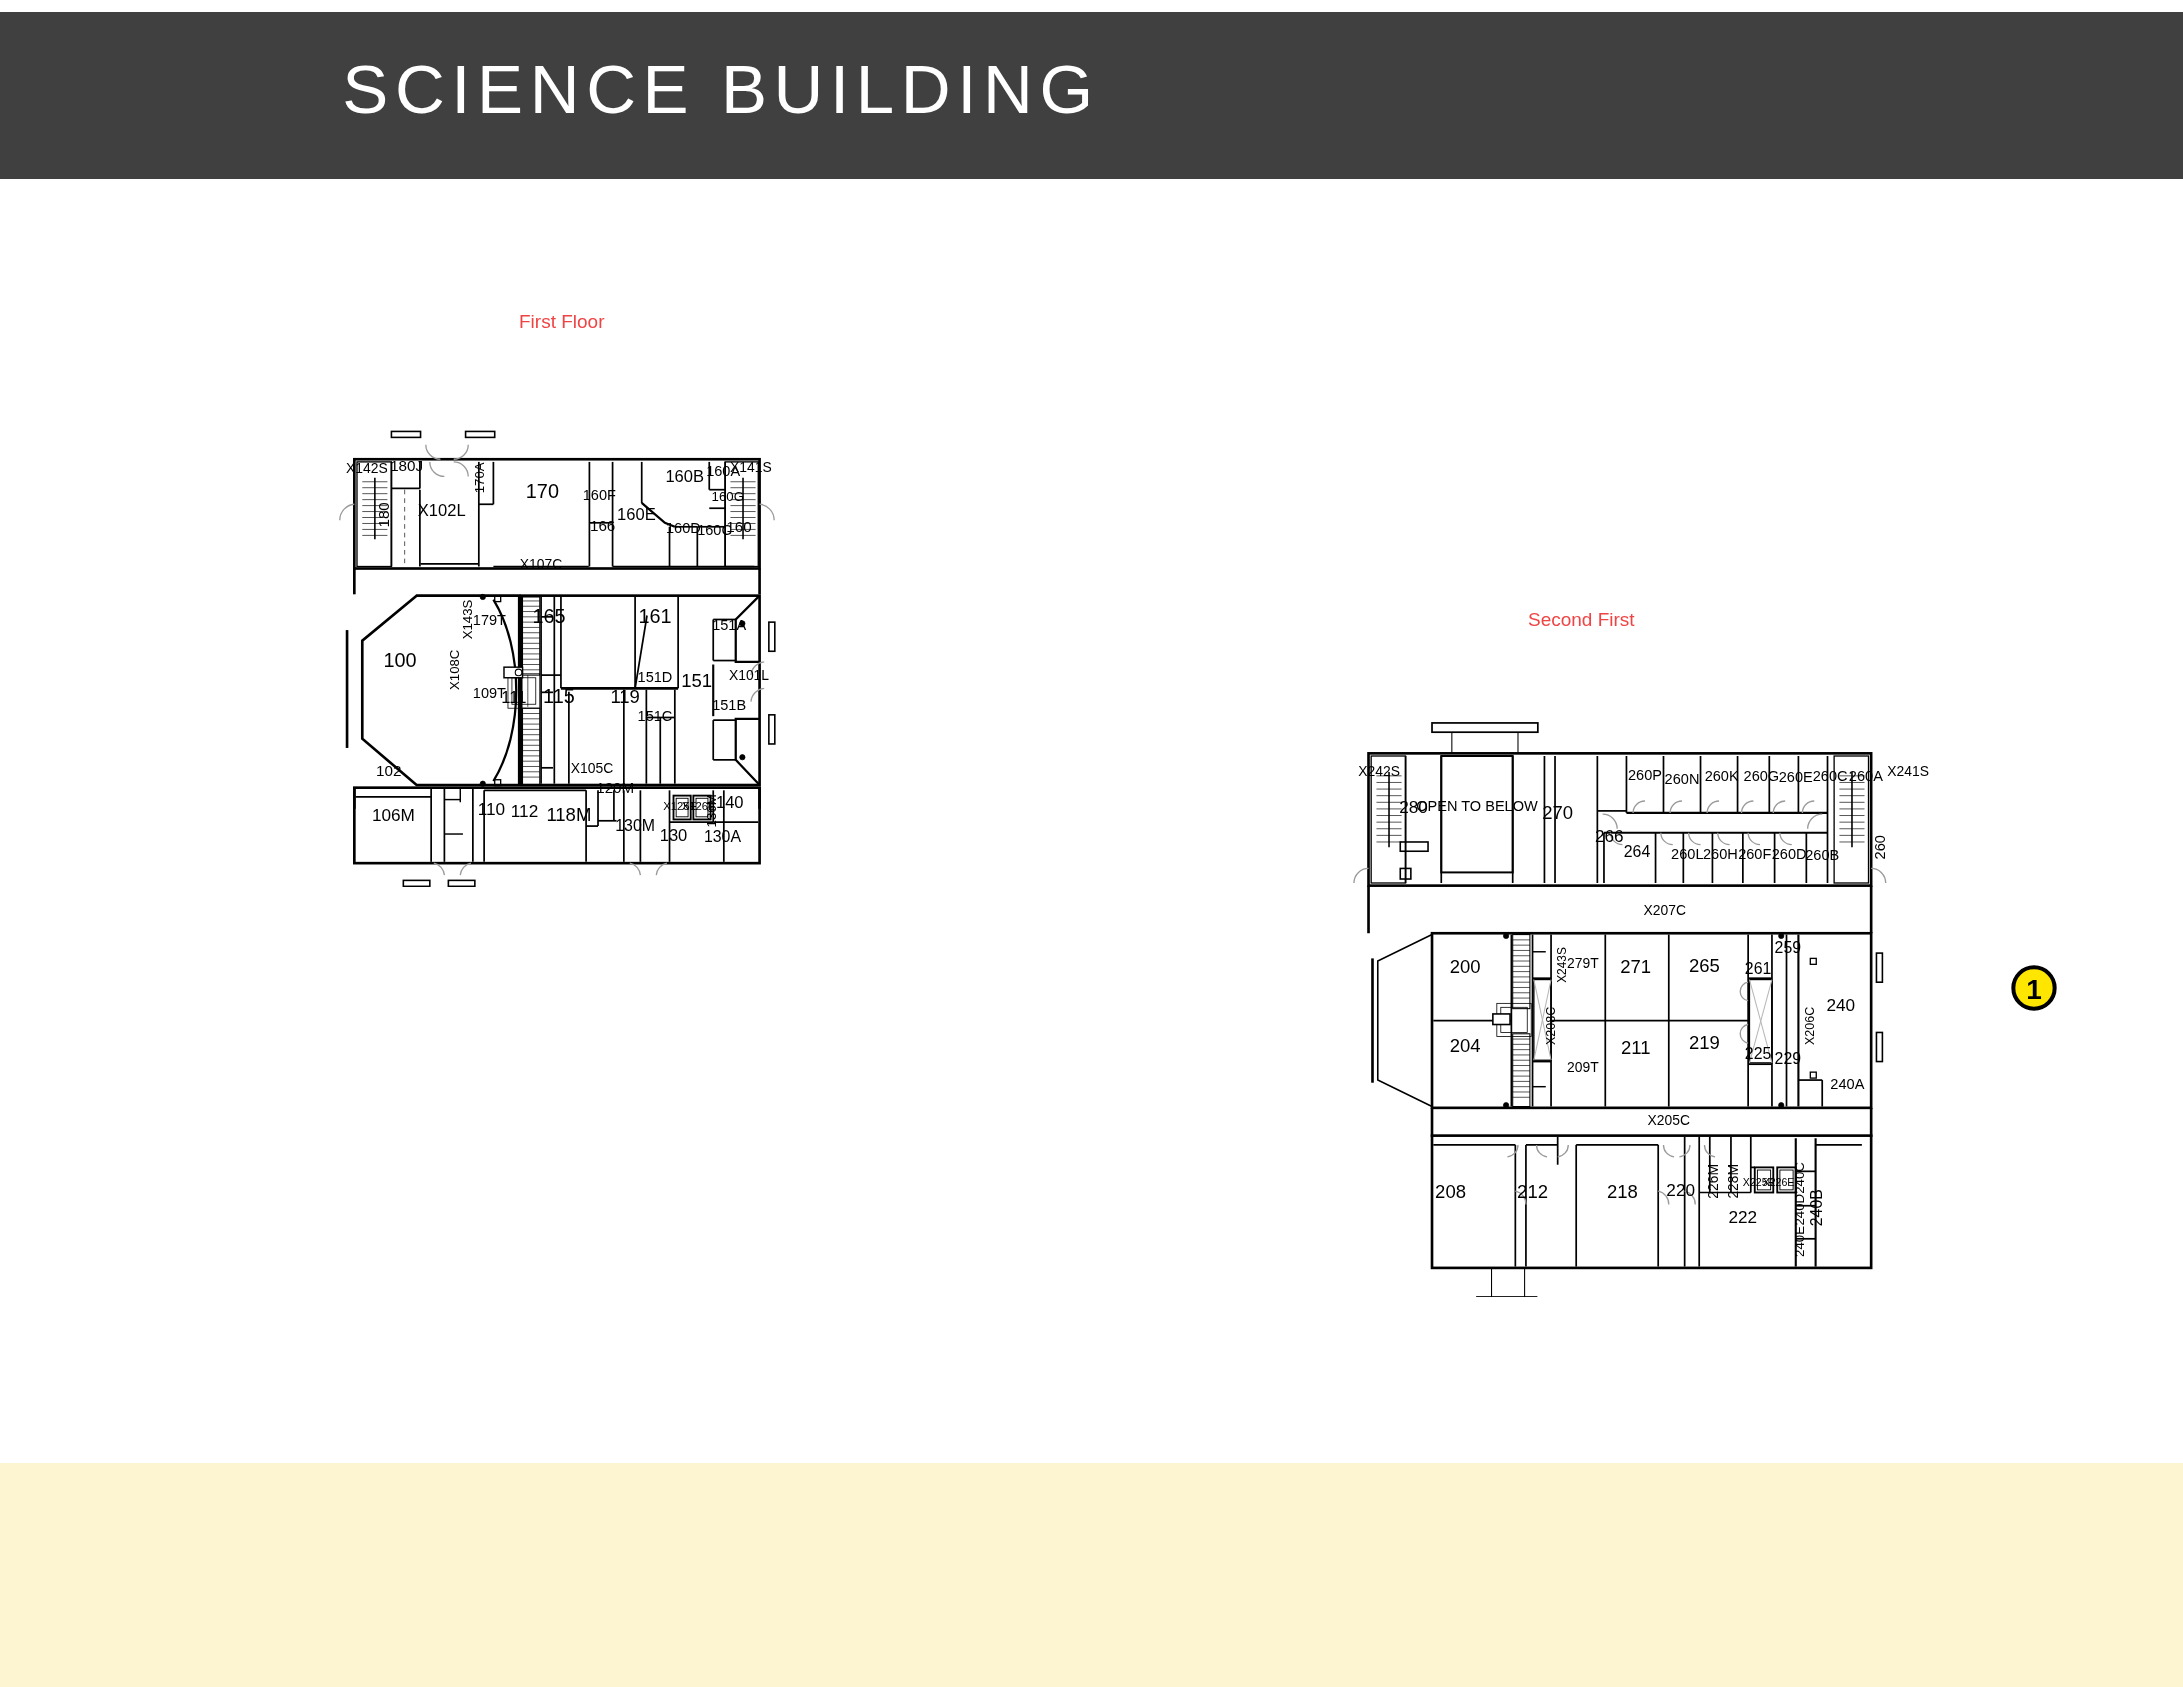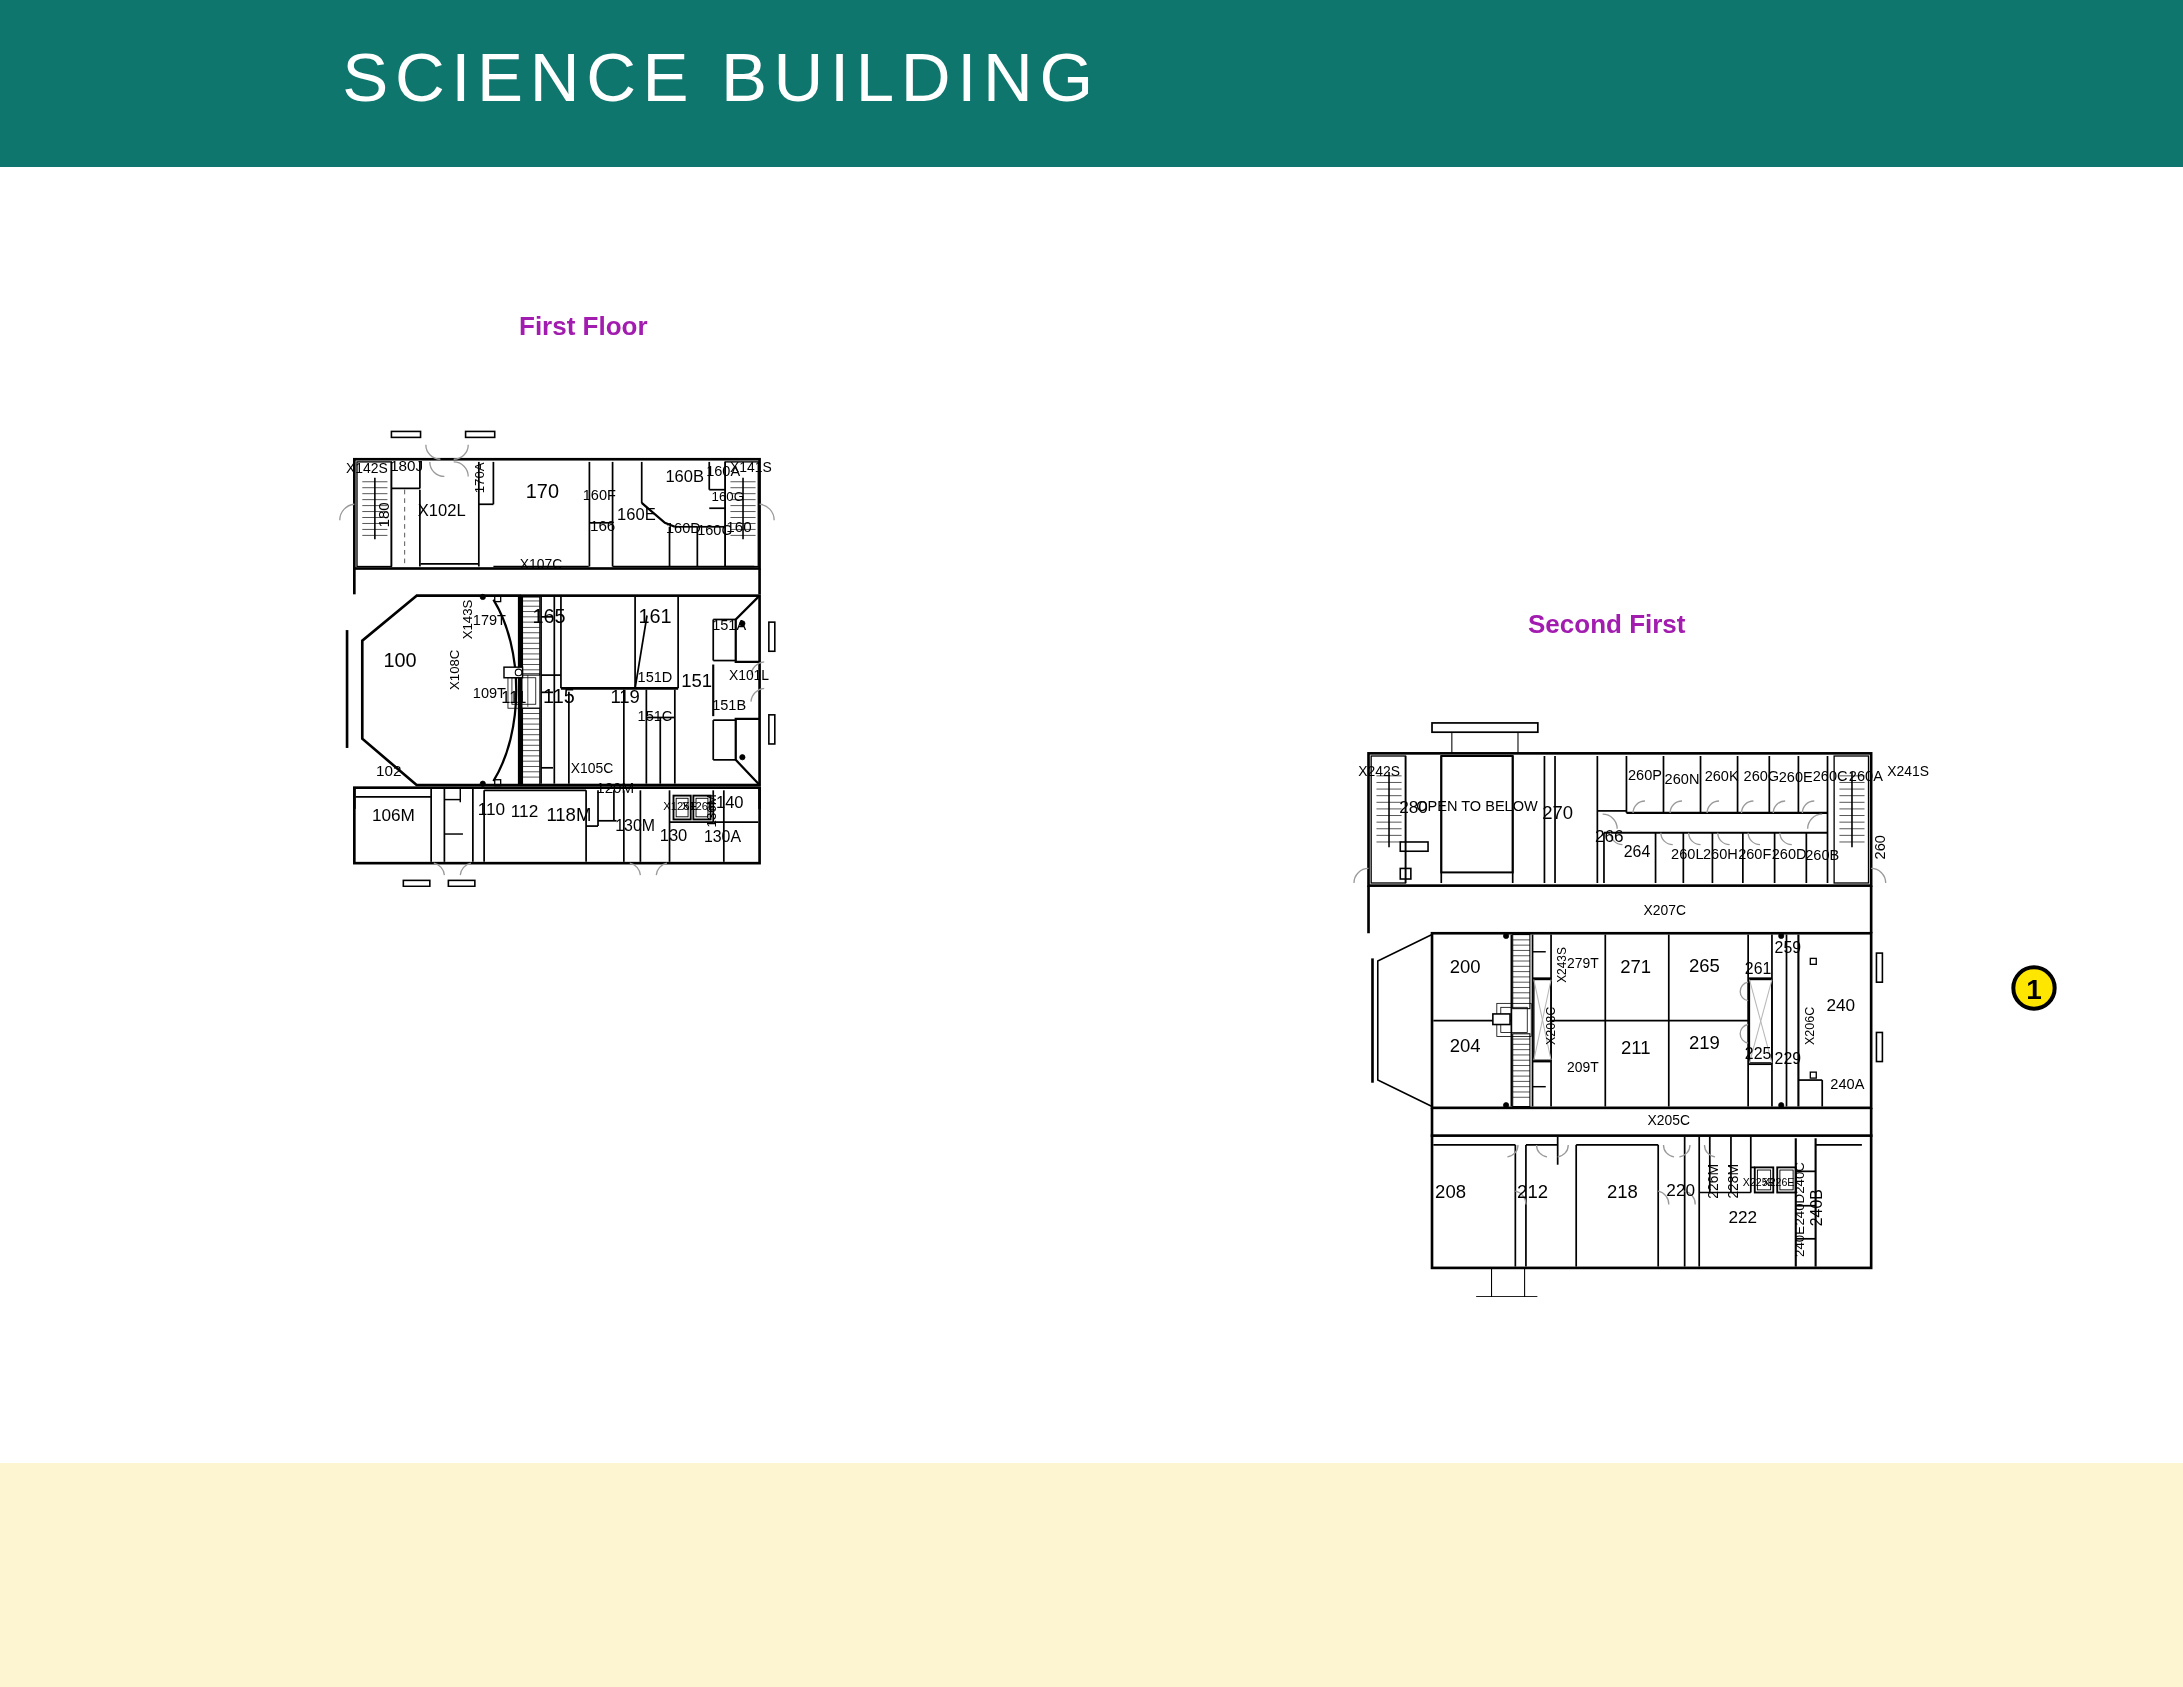--- a/index.html
+++ b/index.html
@@ -9,39 +9,39 @@
   
   #header{position:absolute;left:0;top:0;width:2183px;height:167px;background:#0d79c4;}
   #header-title{position:absolute;left:0;top:38px;width:1442px;text-align:center;
       color:#ffffff;font-size:69px;letter-spacing:6.6px;font-weight:400;
       font-family:"Liberation Sans", sans-serif;}
 
   
   #footer{position:absolute;left:0;top:1463px;width:2183px;height:224px;background:#fdf4d2;}
 
   
-  .floor-title{position:absolute;font-size:26px;font-weight:700;color:#a21caf;}
+  .floor-title{position:absolute;font-size:19px;font-weight:400;color:#ef4444;}
   #title-first{left:519px;top:311px;}
   #title-second{left:1528px;top:609px;}
 
   
   .plan{position:absolute;}
   #plan-first{left:86px;top:397px;}
   #plan-second{left:1098px;top:715px;}
 
   
   .rl{font-family:"Liberation Sans", sans-serif;fill:#000;}
 
   
   #marker{position:absolute;left:2010px;top:964px;width:48px;height:48px;}
 </style>
 </head>
 <body>
 
-<div id="header" style="background: #0f766e;">
+<div id="header" style="background: #404040; margin-top: 12px;">
   <div id="header-title" style="color: rgb(255, 255, 255);">SCIENCE BUILDING</div>
 </div>
 
 <div class="floor-title" id="title-first">First Floor</div>
 
 <svg class="plan" id="plan-first" width="979" height="490" viewBox="0 0 740 740">
   <g fill="none" stroke="#000" stroke-width="1.1">
 
     <rect x="36" y="94" width="612" height="165" stroke-width="4"></rect>
 

